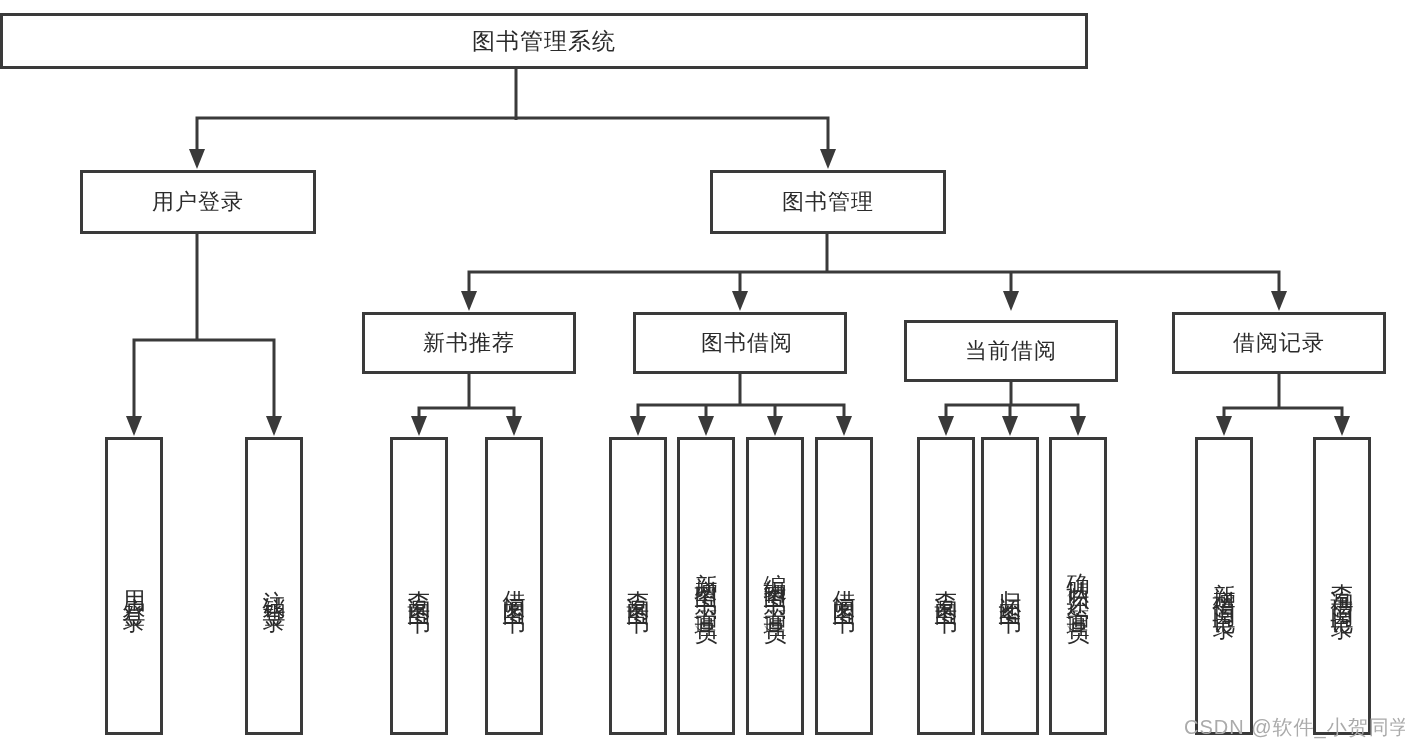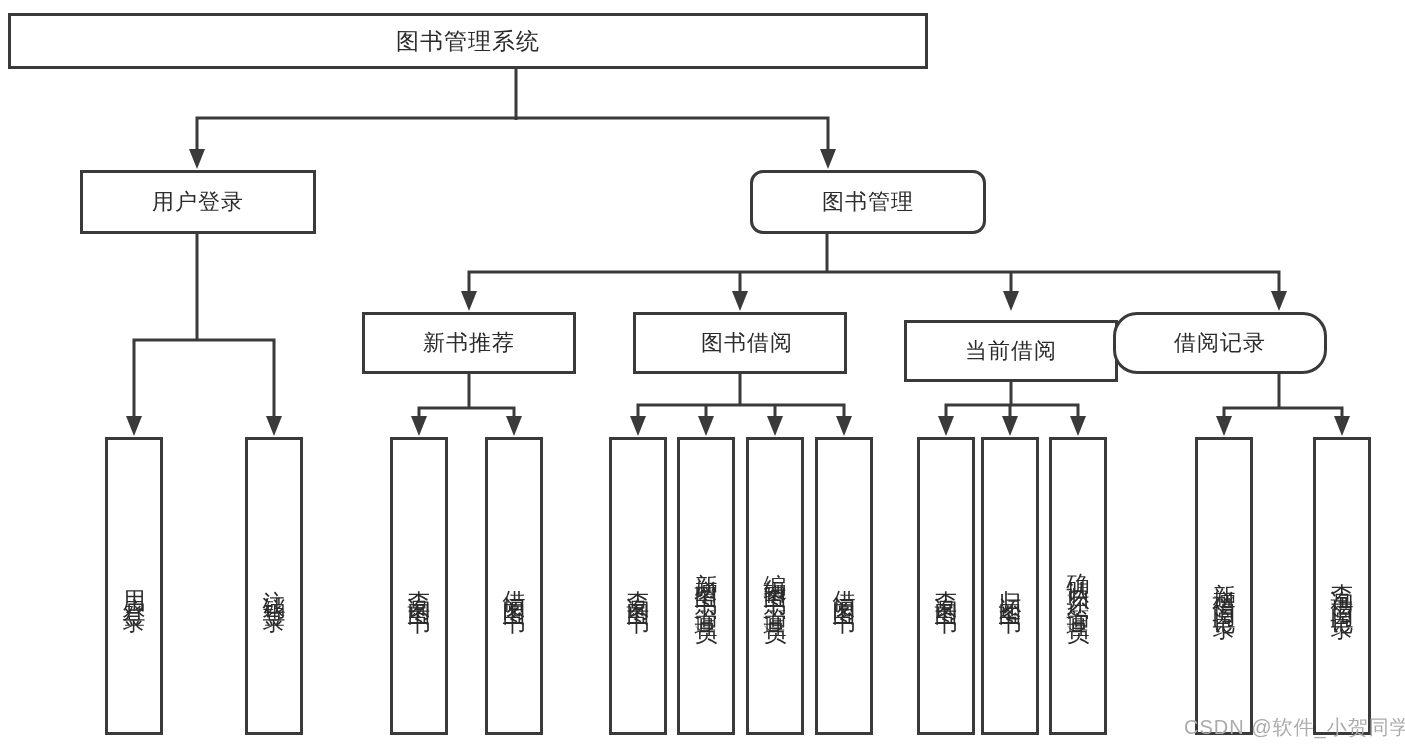--- a/index.html
+++ b/index.html
@@ -42,33 +42,33 @@
     border:3px solid var(--line);
     background:var(--background);
     display:flex;
     align-items:center;
     justify-content:center;
     font-size:22px;
     letter-spacing:1px;
     color:var(--text);
   }
   .root{
-    left:8px;top:13px;
-    width:920px;height:56px;
+    left:0;top:13px;
+    width:1088px;height:56px;
     font-size:23px;
     justify-content:center;
   }
   .lvl2{top:170px;width:236px;height:64px;}
   .lvl2.n-user-login{left:80px;}
-  .lvl2.n-book-mgmt{left:750px;border-radius:13px;}
+  .lvl2.n-book-mgmt{left:710px;}
   .lvl3{top:312px;width:214px;height:62px;}
   .lvl3.n-new-book{left:362px;justify-content:center;}
   .lvl3.n-book-borrow{left:633px;padding-left:14px;}
   .lvl3.n-current-borrow{left:904px;margin-top:8px;}
-  .lvl3.n-borrow-record{left:1113px;border-radius:24px;}
+  .lvl3.n-borrow-record{left:1172px;}
   .leaf{
     position:absolute;
     top:437px;
     width:58px;height:298px;
     box-sizing:border-box;
     border:3px solid var(--line);
     background:var(--background);
     display:flex;
     align-items:center;
     justify-content:center;

